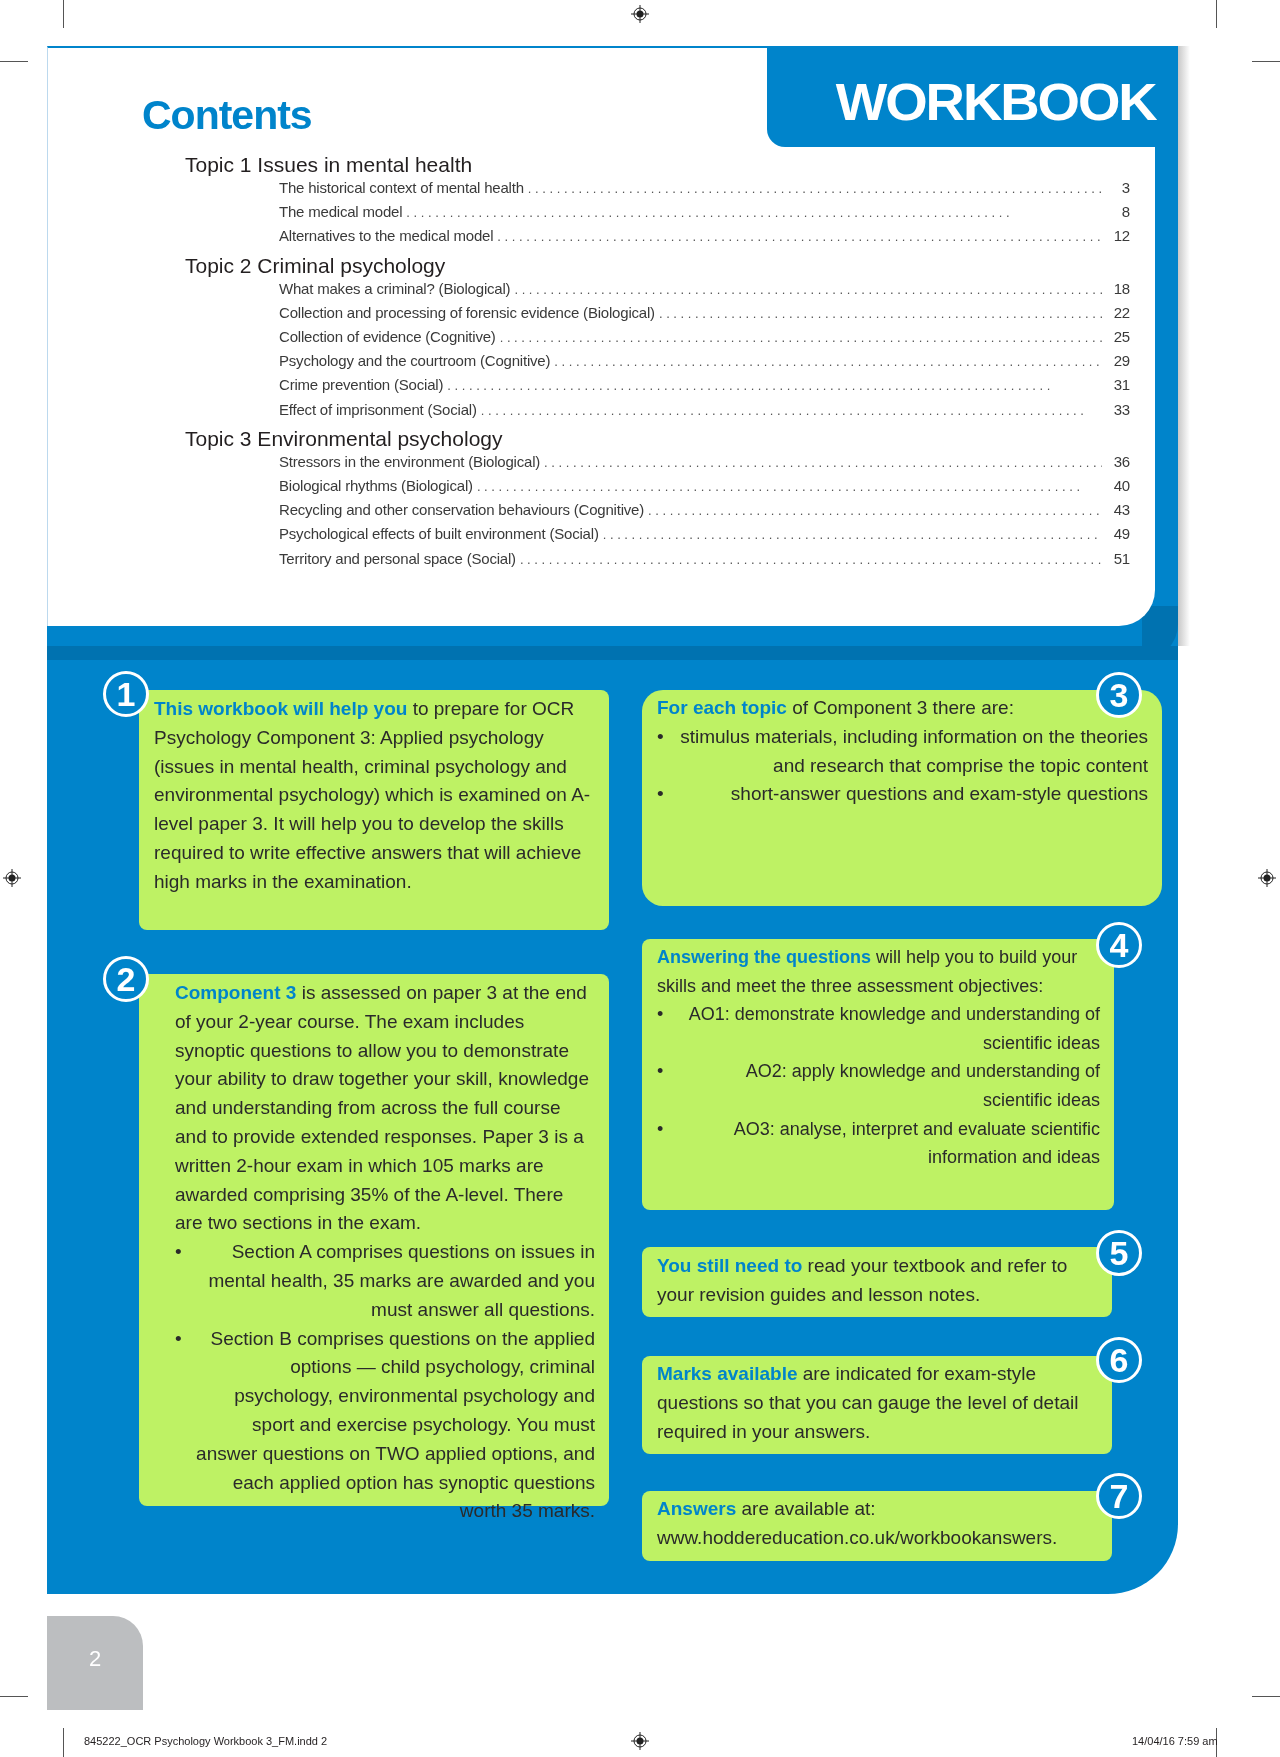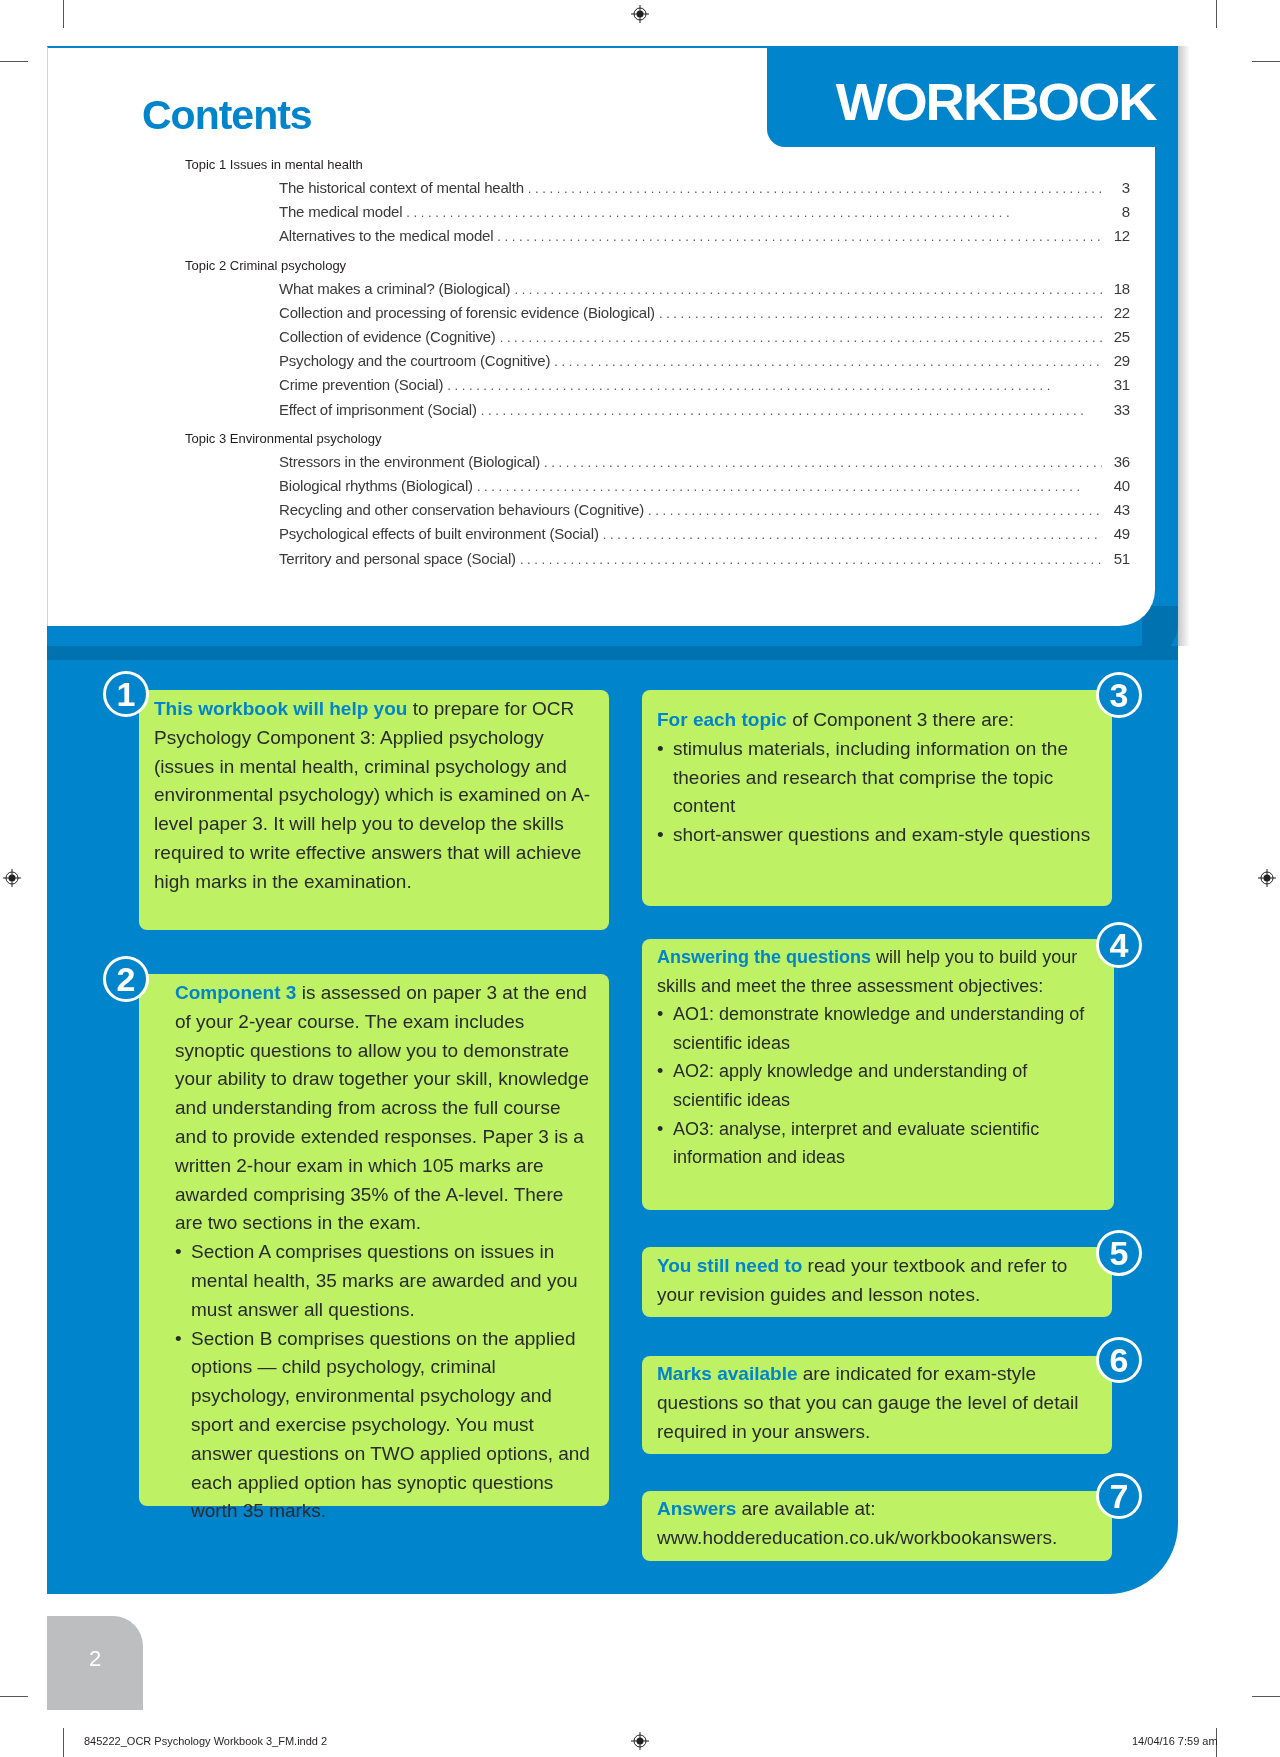--- a/index.html
+++ b/index.html
@@ -40,21 +40,21 @@
     color: #fff; font-weight: bold; font-size: 52px; letter-spacing: -2px;
     font-family: "Liberation Sans", sans-serif;
     transform: scaleX(1.05); transform-origin: right;
   }
   .contents-title {
     position: absolute; left: 94px; top: 44px;
     color: #0084cb; font-weight: bold; font-size: 41px; letter-spacing: -1px;
   }
   .toc { position: absolute; left: 137px; top: 106px; width: 945px; }
   .topic { margin-bottom: 6px; }
-  .topic-head { font-size: 13px; line-height: 22px; color: #231f20; }
+  .topic-head { font-size: 21px; line-height: 22px; color: #231f20; }
   .entry {
     display: flex; align-items: baseline; font-size: 15px; line-height: 23.2px;
     padding-left: 54px; color: #3a3a3a; letter-spacing: -0.2px;
   }
   .entry .lbl { white-space: nowrap; margin-left: 40px; }
   .entry .dots {
     flex: 1; overflow: hidden; white-space: nowrap; margin: 0 6px 0 4px;
     color: #555; letter-spacing: 3px; font-size: 13px;
   }
   .entry .dots::after { content: ". . . . . . . . . . . . . . . . . . . . . . . . . . . . . . . . . . . . . . . . . . . . . . . . . . . . . . . . . . . . . . . . . . . . . . . . . . . . . . . . . . . ."; letter-spacing: 0; }
@@ -73,21 +73,21 @@
     background: #0084cb; border-bottom-right-radius: 70px;
   }
 
   .box {
     position: absolute; background: #bef264; border-radius: 8px;
     font-size: 19px; line-height: 28.8px; color: #2a2a2a;
     box-sizing: border-box; padding: 6px 14px 0 15px;
   }
   .box .lead { color: #0084cb; font-weight: bold; }
   .box ul { list-style: none; margin: 0; padding: 0; }
-  .box li { position: relative; padding-left: 16px; }
+  .box li { position: relative; padding-left: 16px; text-align: right; }
   .box li::before { content: "\2022"; position: absolute; left: 0; }
   .box.small { font-size: 18px; line-height: 28.6px; }
 
   .num {
     position: absolute; width: 40px; height: 40px; border-radius: 50%;
     border: 3px solid #ffffff; background: #0084cb; color: #fff;
     font-weight: bold; font-size: 34px; line-height: 40px; text-align: center;
   }
 
   .page-tab {
@@ -249,21 +249,21 @@
 
   <div class="box" style="left:92px;top:928px;width:470px;height:532px;padding-top:5px;padding-left:36px;">
     <div><span class="lead">Component 3</span><span> is assessed on paper 3 at the end of your 2-year course. The exam includes synoptic questions to allow you to demonstrate your ability to draw together your skill, knowledge and understanding from across the full course and to provide extended responses. Paper 3 is a written 2-hour exam in which 105 marks are awarded comprising 35% of the A-level. There are two sections in the exam.</span></div>
     <ul>
       <li>Section A comprises questions on issues in mental health, 35 marks are awarded and you must answer all questions.</li>
       <li>Section B comprises questions on the applied options — child psychology, criminal psychology, environmental psychology and sport and exercise psychology. You must answer questions on TWO applied options, and each applied option has synoptic questions worth 35 marks.</li>
     </ul>
   </div>
   <div class="num" style="left:56px;top:910px;">2</div>
 
-  <div class="box" style="left:595px;top:644px;width:470px;height:216px;padding-top:16px;">
+  <div class="box" style="left:595px;top:644px;width:520px;height:216px;padding-top:4px;border-radius:21px;">
     <div><span class="lead">For each topic</span><span> of Component 3 there are:</span></div>
     <ul>
       <li>stimulus materials, including information on the theories and research that comprise the topic content</li>
       <li>short-answer questions and exam-style questions</li>
     </ul>
   </div>
   <div class="num" style="left:1049px;top:626px;">3</div>
 
   <div class="box small" style="left:595px;top:893px;width:472px;height:271px;padding-top:4px;">
     <div><span class="lead">Answering the questions</span><span> will help you to build your skills and meet the three assessment objectives:</span></div>

